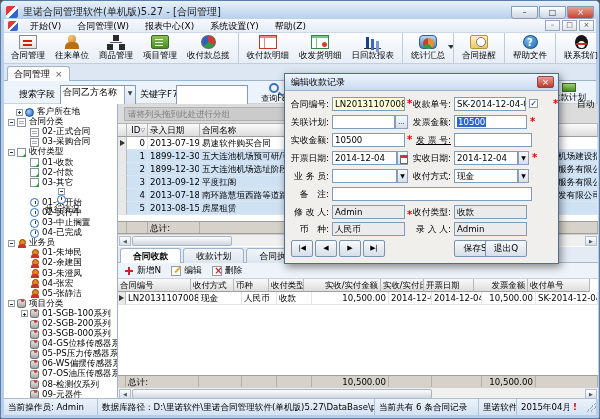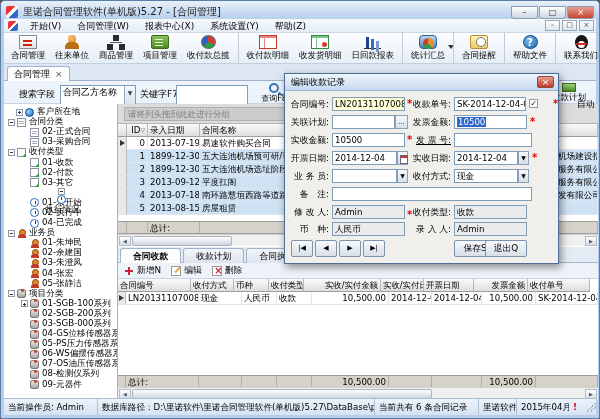--- a/index.html
+++ b/index.html
@@ -375,20 +375,25 @@
         <span class="ticon clock-icon"></span>
         <span class="tlabel">01-未开始</span>
       </div>
 
       <div class="tree-row" style="padding-left: 17px;">
         <span class="glyph"></span>
         <span class="ticon clock-icon"></span>
         <span class="tlabel">02-执行中</span>
       </div>
 
+      <div class="tree-row" style="padding-left: 17px;">
+        <span class="glyph"></span>
+        <span class="ticon clock-icon"></span>
+        <span class="tlabel">03-中止搁置</span>
+      </div>
 
       <div class="tree-row" style="padding-left: 17px;">
         <span class="glyph"></span>
         <span class="ticon clock-icon"></span>
         <span class="tlabel">04-已完成</span>
       </div>
 
       <div class="tree-row" style="padding-left: 4px;">
         <span class="glyph minus"></span>
         <span class="ticon person-icon"></span>

